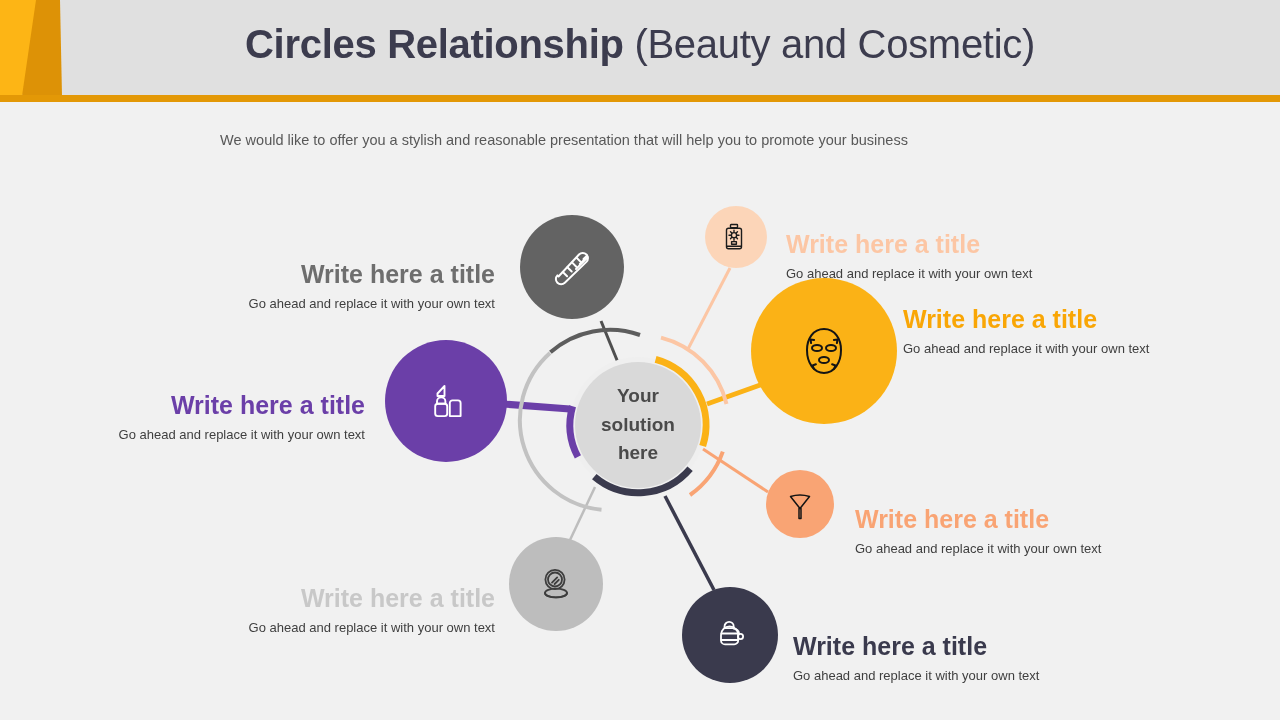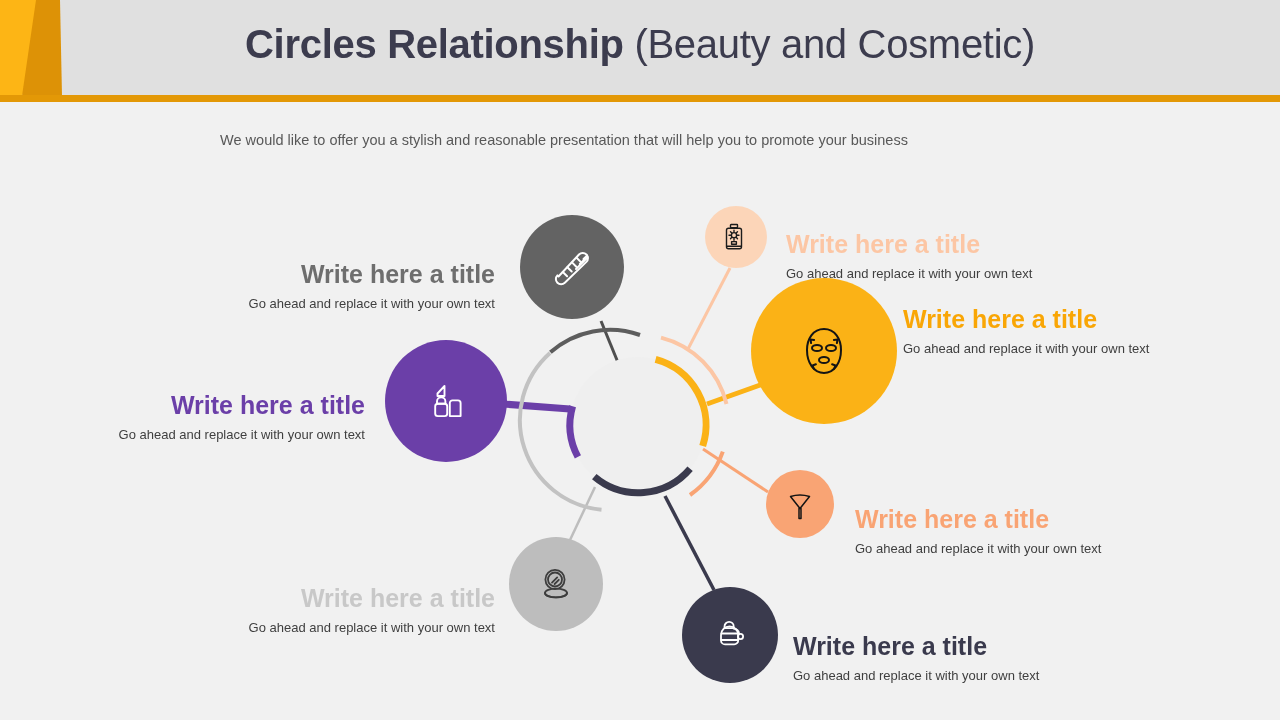--- a/index.html
+++ b/index.html
@@ -174,20 +174,27 @@
       <path stroke="#5d5d5d" d="M 550.4 352.3 A 90 90 0 0 1 640.0 335.0"></path>
 
       <path stroke="#fcc6a4" d="M 661.0 337.6 A 90 90 0 0 1 726.5 404.0"></path>
 
       <path stroke="#f9a474" d="M 722.8 451.6 A 90 90 0 0 1 690.0 495.0"></path>
 
       <path stroke="#c2c2c2" d="M 601.5 509.7 A 90 90 0 0 1 550.0 352.9"></path>
     </g>
   </svg>
 
+  <div id="hub">
+    <div id="hub-text">
+      <span>Your</span><br>
+      <span>solution</span><br>
+      <span>here</span>
+    </div>
+  </div>
 
   <div class="node" style="left:520px; top:215px; width:104px; height:104px; background:#636363;">
     <svg width="54" height="54" viewBox="0 0 54 54">
       <g stroke="#ffffff" stroke-width="2" fill="none" stroke-linejoin="round" stroke-linecap="round">
         <path d="M13.5 36.5 L34.0 14.5 a5.2 5.2 0 0 1 7.4 7.4 L19.8 42.8 a5.2 5.2 0 0 1 -7.4 -7.4 Z"></path>
         <path d="M17.8 32.0 l4.3 4.3 M22.4 27.2 l4.3 4.3 M27.0 22.4 l4.3 4.3 M31.6 17.8 l4.3 4.3"></path>
         <path d="M38.5 19.0 l3.5 -3.4 M34.8 24.0 l7.6 -7.4 M31.0 29.0 l11.6 -11.4"></path>
       </g>
     </svg>
   </div>

